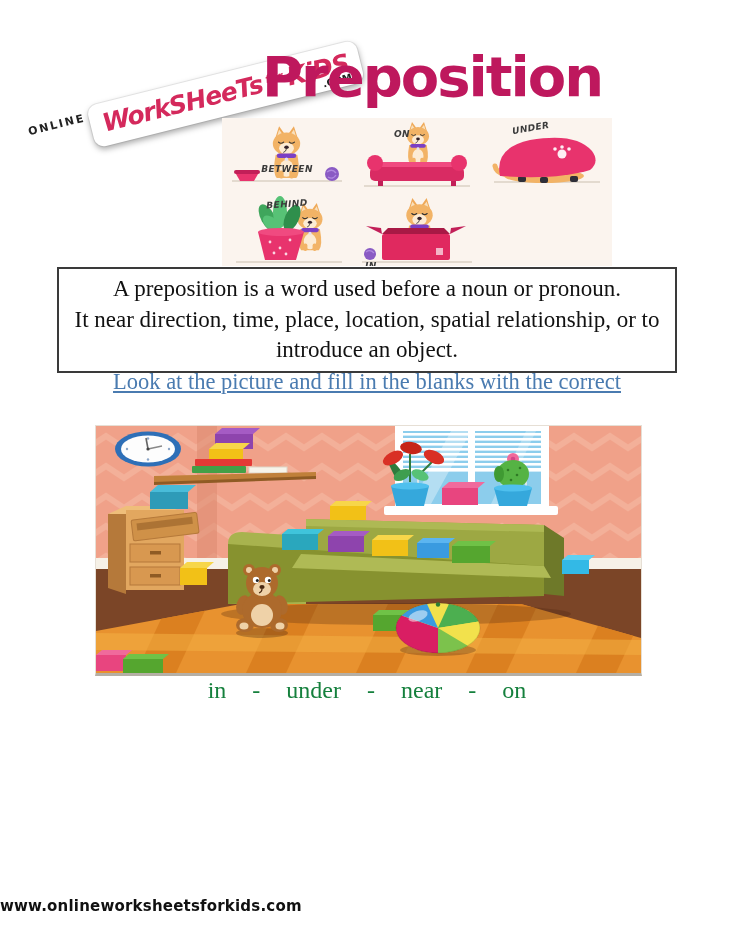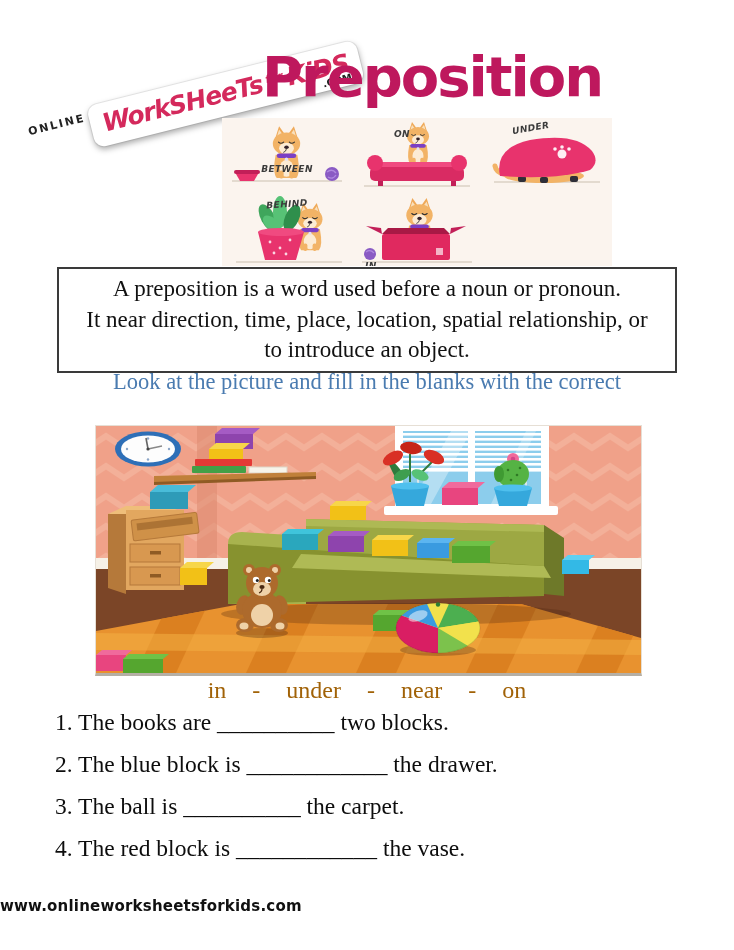--- a/index.html
+++ b/index.html
@@ -28,35 +28,35 @@
              letter-spacing:.4px;white-space:nowrap;}
   .lbl-between{bottom:18px;left:50%;transform:translateX(-50%);}
   .lbl-on{top:11px;left:42px;}
   .lbl-under{top:5px;left:30px;transform:rotate(-10deg);}
   .lbl-infront{top:2px;left:56px;}
   .lbl-behind{top:7px;left:50%;transform:translateX(-50%) rotate(-4deg);}
   .lbl-in{top:30px;left:13px;margin-top:39px;}
 
   
   .def-box{position:absolute;left:57px;top:267px;width:620px;box-sizing:border-box;
-           border:2px solid #3a3a3a;background:#fff;padding:5px 27px;text-align:center;
+           border:2px solid #3a3a3a;background:#fff;padding:5px 15px;text-align:center;
            font-size:23px;line-height:1.33;color:#111;}
 
   
   .instruction{position:absolute;left:57px;top:369px;width:620px;text-align:center;
-               font-size:22.5px;line-height:1.18;color:#4A7BB0;}
+               font-size:22.5px;line-height:1.18;color:#4A7BB0;text-decoration:underline;}
 
   
   .scene{position:absolute;left:95px;top:425px;width:545px;height:247px;overflow:hidden;
          border:1px solid #E6DFD5;border-bottom:3px solid #B5AFA5;}
   .scene svg{display:block;}
 
   
   .word-bank{position:absolute;left:57px;top:677px;width:620px;text-align:center;
-             font-size:24px;color:#a16207;white-space:pre;word-spacing:7px;}
+             font-size:24px;color:#15803d;white-space:pre;word-spacing:7px;}
 
   
   .questions{position:absolute;left:55px;top:710px;width:640px;}
   .q{font-size:23.5px;color:#0d0d0d;line-height:25px;margin-bottom:17px;white-space:pre;}
 
   
   .footer{position:absolute;left:0;top:897px;width:734px;text-align:left;
           font:bold 15px "DejaVu Sans",sans-serif;color:#111;letter-spacing:.2px;}
 </style>
 </head>
@@ -395,22 +395,16 @@
         <path d="M342,202 L371.7,219.7 A42,25 0 0 1 342,227 Z" fill="#7CC24C"></path>
         <ellipse cx="342" cy="202" rx="42" ry="25" fill="none" stroke="#00000022" stroke-width="1"></ellipse>
         <ellipse cx="322" cy="190" rx="10" ry="5" fill="#fff" opacity=".5" transform="rotate(-20 322 190)"></ellipse>
         <circle cx="342" cy="178.5" r="2.2" fill="#2E7D32"></circle>
       </g>
     </svg>
   </div>
 
   <div class="word-bank">in  -  under  -  near  -  on</div>
 
-  <div class="questions">
-    <div class="q">1. The books are __________ two blocks.</div>
-    <div class="q">2. The blue block is ____________ the drawer.</div>
-    <div class="q">3. The ball is __________ the carpet.</div>
-    <div class="q">4. The red block is ____________ the vase.</div>
-  </div>
 
   <div class="footer">www.onlineworksheetsforkids.com</div>
 
 </div>
 
 </body></html>

